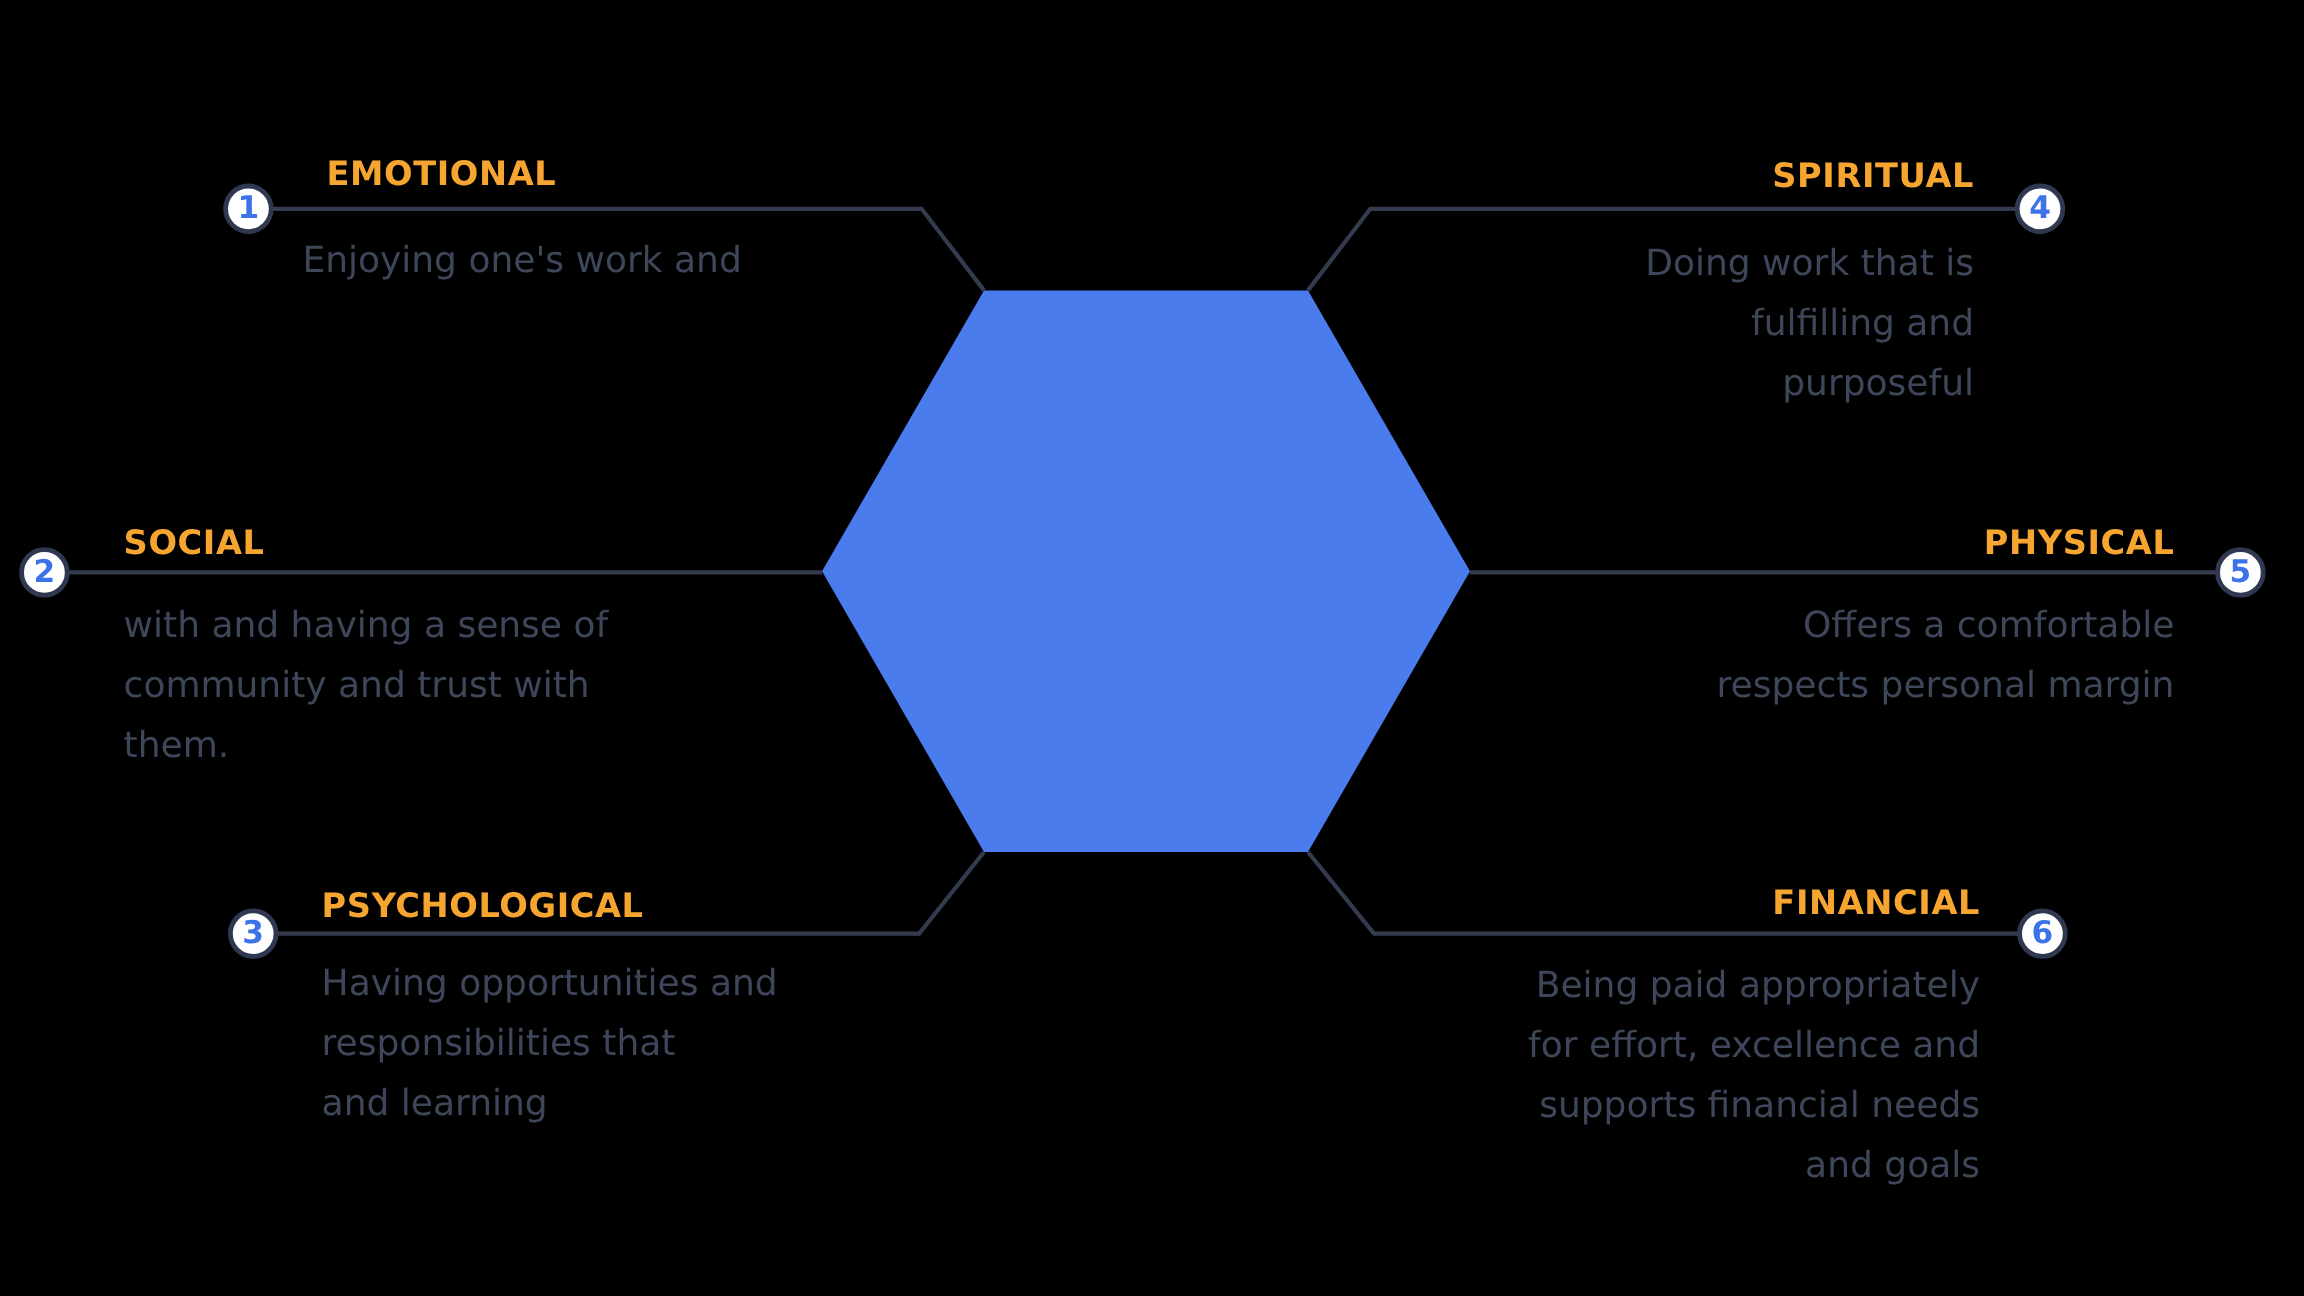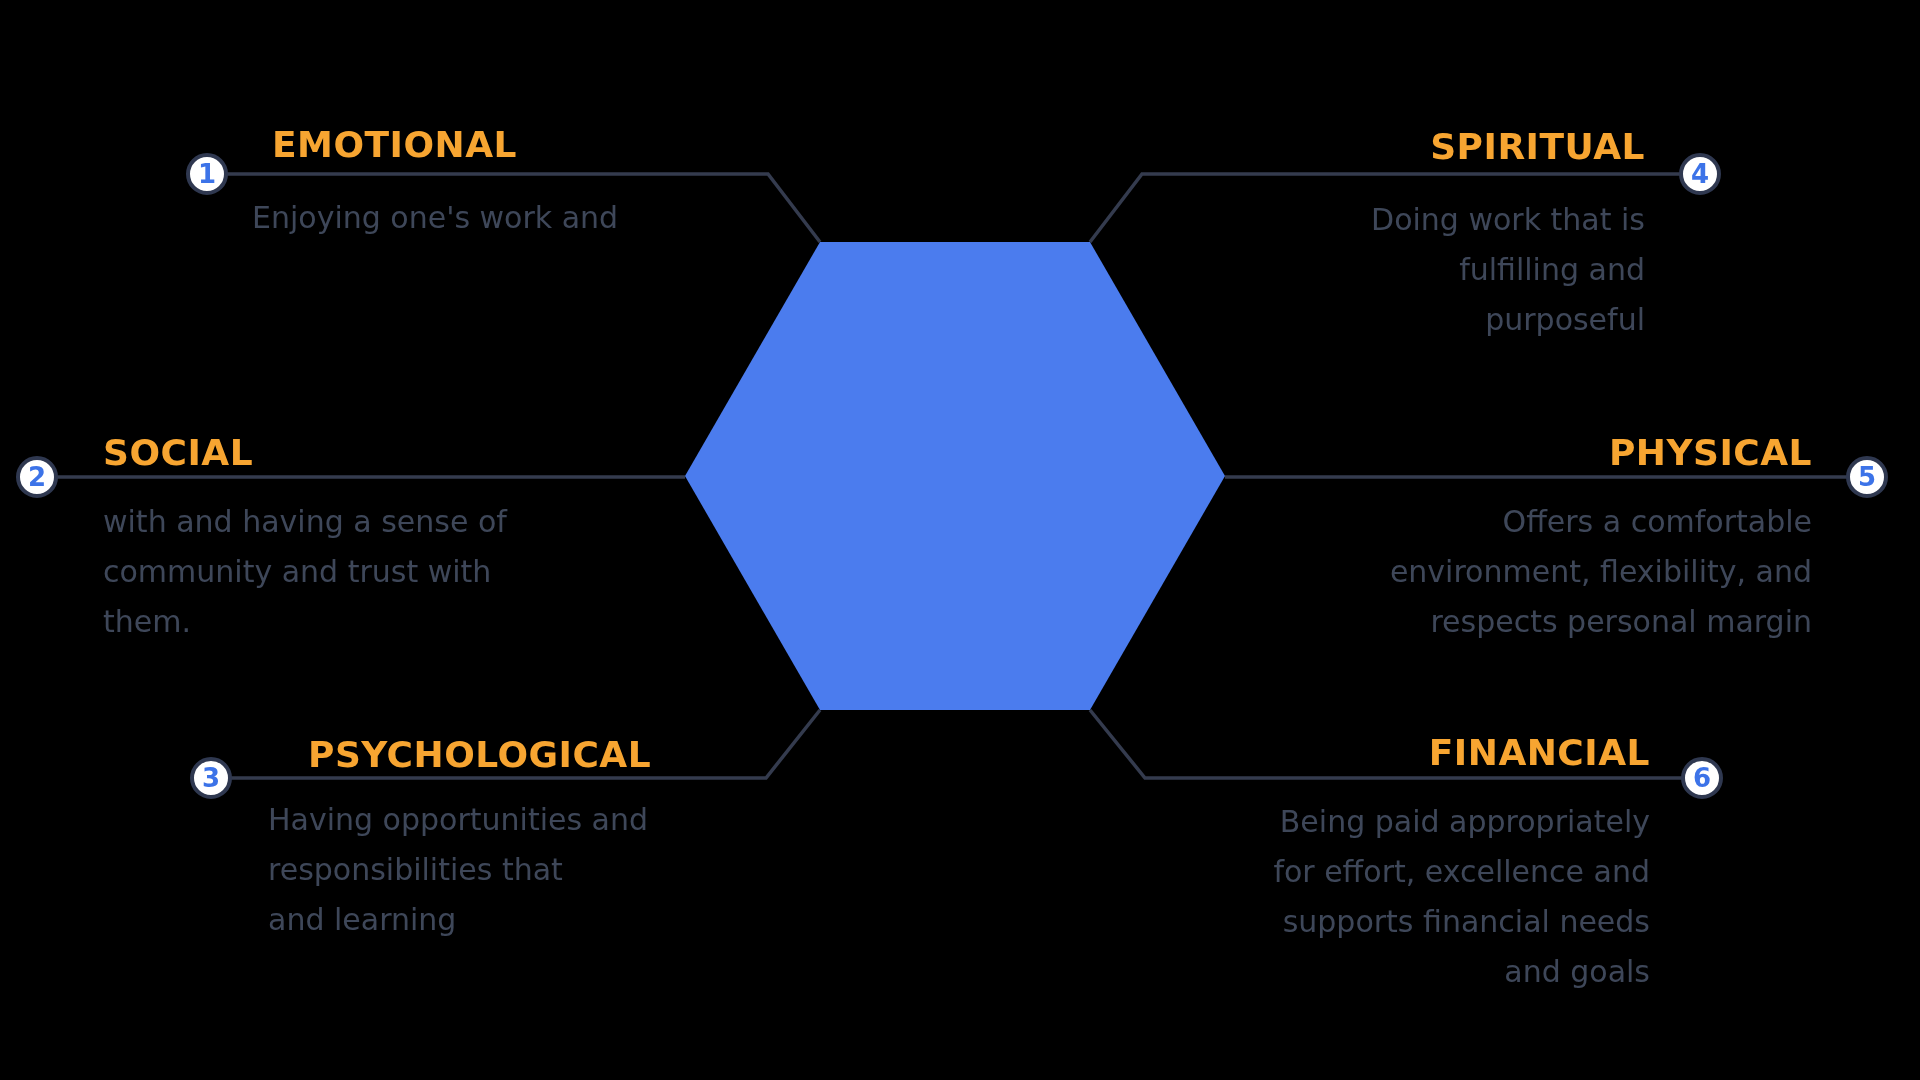--- a/index.html
+++ b/index.html
@@ -58,21 +58,21 @@
     align-items: center;
     justify-content: center;
     color: #3C73E8;
     font-size: 26px;
     font-weight: 700;
   }
   .label {
     position: absolute;
     z-index: 2;
     color: #F7A531;
-    font-size: 36px;
+    font-size: 28px;
     font-weight: 700;
     letter-spacing: 0.5px;
     line-height: 42px;
     white-space: nowrap;
   }
   .desc {
     position: absolute;
     z-index: 2;
     color: #3E4759;
     font-size: 30px;
@@ -117,21 +117,21 @@
       <span>with and having a sense of</span>
       <span>community and trust with</span>
       <span>them.</span>
     </div>
   </div>
 
   <div>
     <div class="badge" style="left:190px; top:757px;">
       <span>3</span>
     </div>
-    <div class="label" style="left:268px; top:734px;margin-left:40px;">PSYCHOLOGICAL</div>
+    <div class="label" style="left:268px; top:734px;">PSYCHOLOGICAL</div>
     <div class="desc" style="left:268px; top:795px;">
       <span>Having opportunities and</span>
       <span>responsibilities that</span>
       <span>and learning</span>
     </div>
   </div>
 
   <div>
     <div class="badge" style="left:1679px; top:153px;">
       <span>4</span>
@@ -144,21 +144,20 @@
     </div>
   </div>
 
   <div>
     <div class="badge" style="left:1846px; top:456px;">
       <span>5</span>
     </div>
     <div class="label align-right" style="right:108px; top:432px;">PHYSICAL</div>
     <div class="desc align-right" style="right:108px; top:497px;">
       <span>Offers a comfortable</span>
-      <span>environment, flexibility, and</span>
       <span>respects personal margin</span>
     </div>
   </div>
 
   <div>
     <div class="badge" style="left:1681px; top:757px;">
       <span>6</span>
     </div>
     <div class="label align-right" style="right:270px; top:732px;">FINANCIAL</div>
     <div class="desc align-right" style="right:270px; top:797px;">

